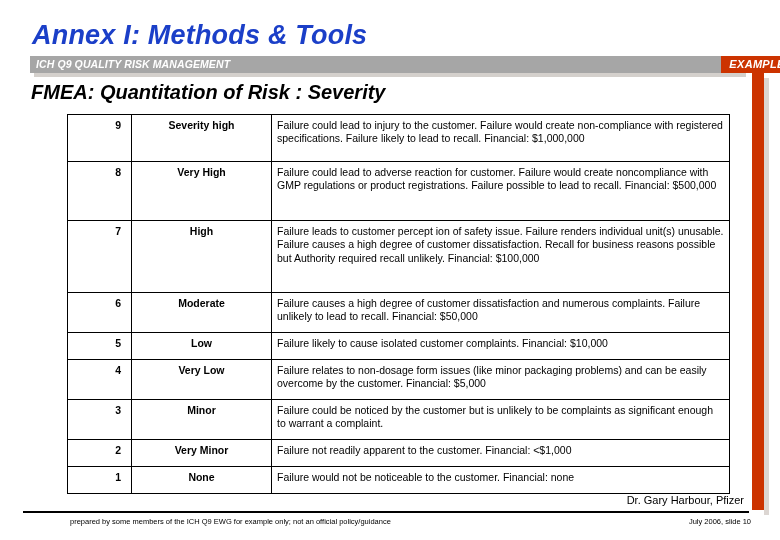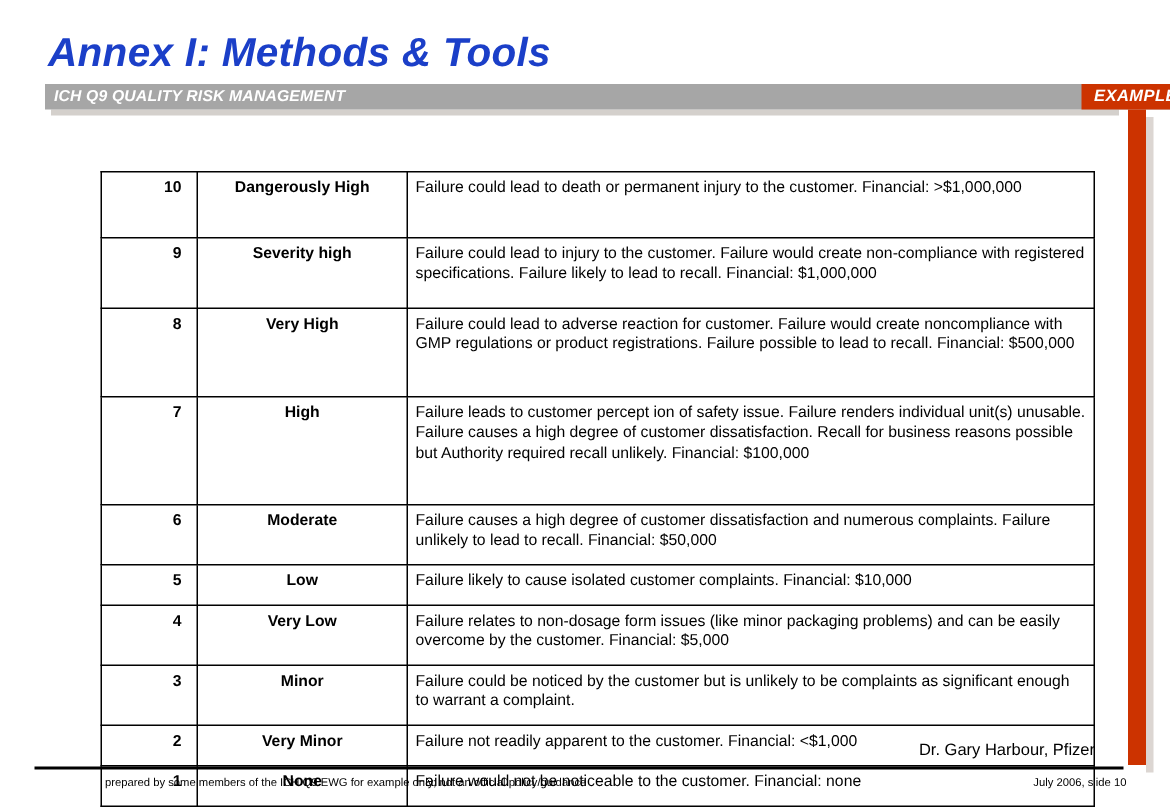--- a/index.html
+++ b/index.html
@@ -153,21 +153,21 @@
   tr.r6  td { height: 30px; }
   tr.r5  td { height: 17px; }
   tr.r4  td { height: 30px; }
   tr.r3  td { height: 30px; }
   tr.r2  td { height: 17px; }
   tr.r1  td { height: 17px; }
 
   
   .author {
     position: absolute;
-    right: 50px;
+    right: 36px;
     top: 494px;
     font-size: 11px;
     color: #000000;
     white-space: nowrap;
     padding-left: 19px;
   }
   .footer-rule {
     position: absolute;
     left: 23px;
     top: 511px;
@@ -203,28 +203,24 @@
   <div class="band-wrap">
     <div class="band-grey-shadow"></div>
     <div class="band-grey"></div>
     <div class="band-label">ICH Q9 QUALITY RISK MANAGEMENT</div>
     <div class="example-badge">EXAMPLE</div>
   </div>
 
   <div class="accent-bar-shadow"></div>
   <div class="accent-bar"></div>
 
+  <div class="slide-title">FMEA: Quantitation of Risk : Severity</div>
 
   <table class="fmea-table">
     <tbody>
-      <tr class="r10">
-        <td class="col-score">10</td>
-        <td class="col-label">Dangerously High</td>
-        <td class="col-desc">Failure could lead to death or permanent injury to the customer.  Financial: &gt;$1,000,000</td>
-      </tr>
       <tr class="r9">
         <td class="col-score">9</td>
         <td class="col-label">Severity high</td>
         <td class="col-desc">Failure could lead to injury to the customer.  Failure would create non-compliance with registered specifications. Failure likely to lead to recall. Financial: $1,000,000</td>
       </tr>
       <tr class="r8">
         <td class="col-score">8</td>
         <td class="col-label">Very High</td>
         <td class="col-desc">Failure could lead to adverse reaction for customer.  Failure would create noncompliance with GMP regulations or product registrations.  Failure possible to lead to recall.  Financial: $500,000</td>
       </tr>

